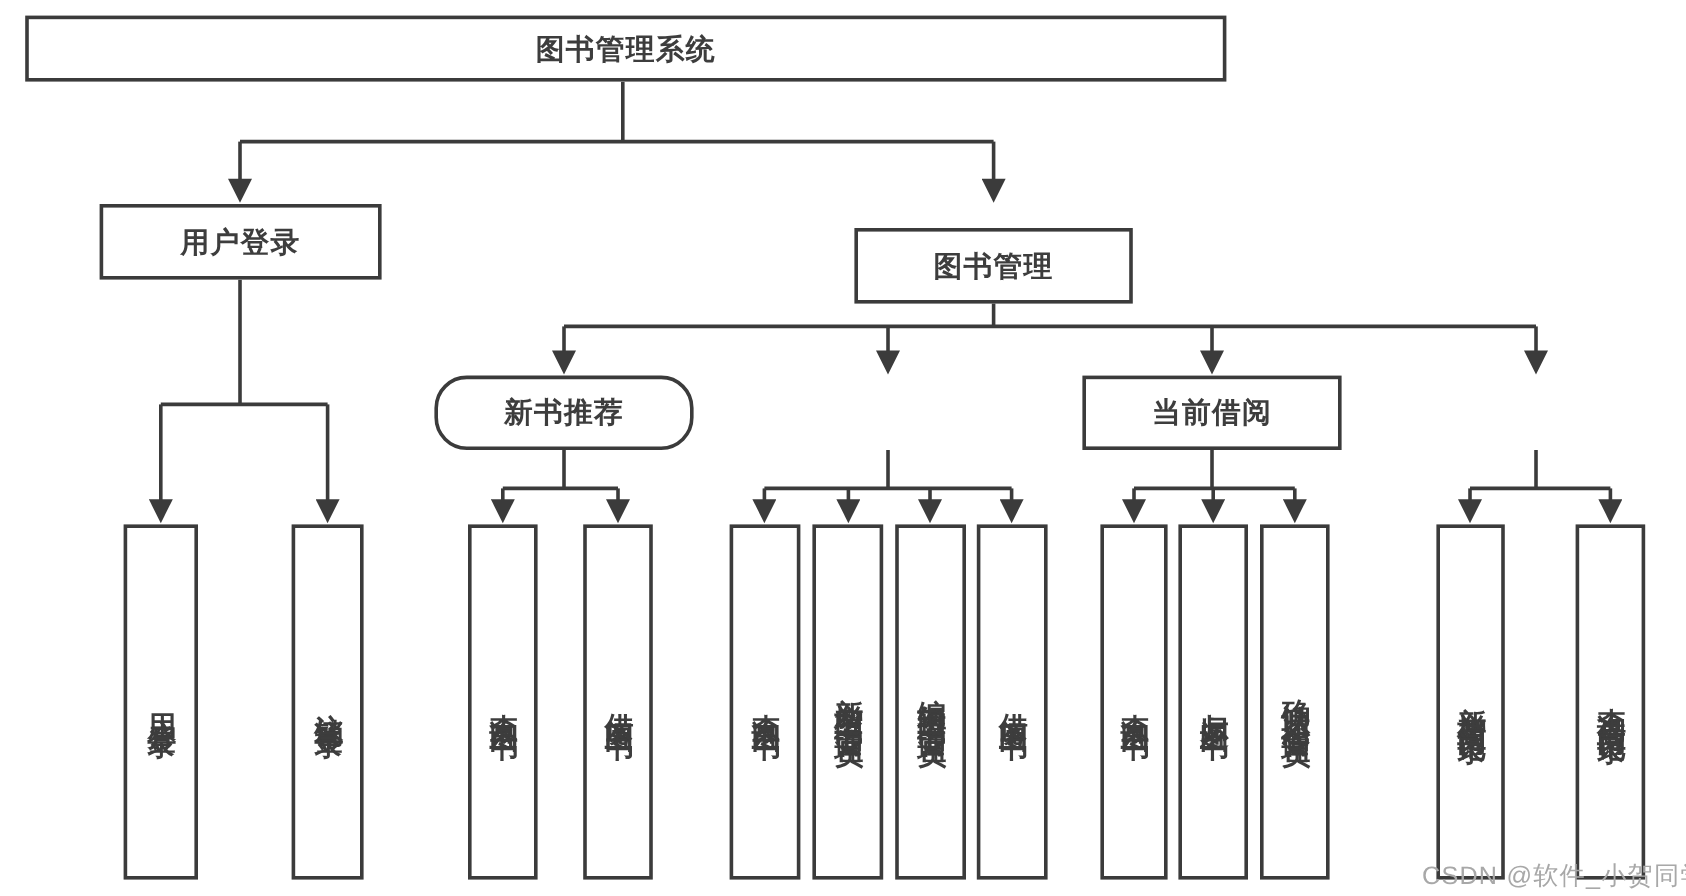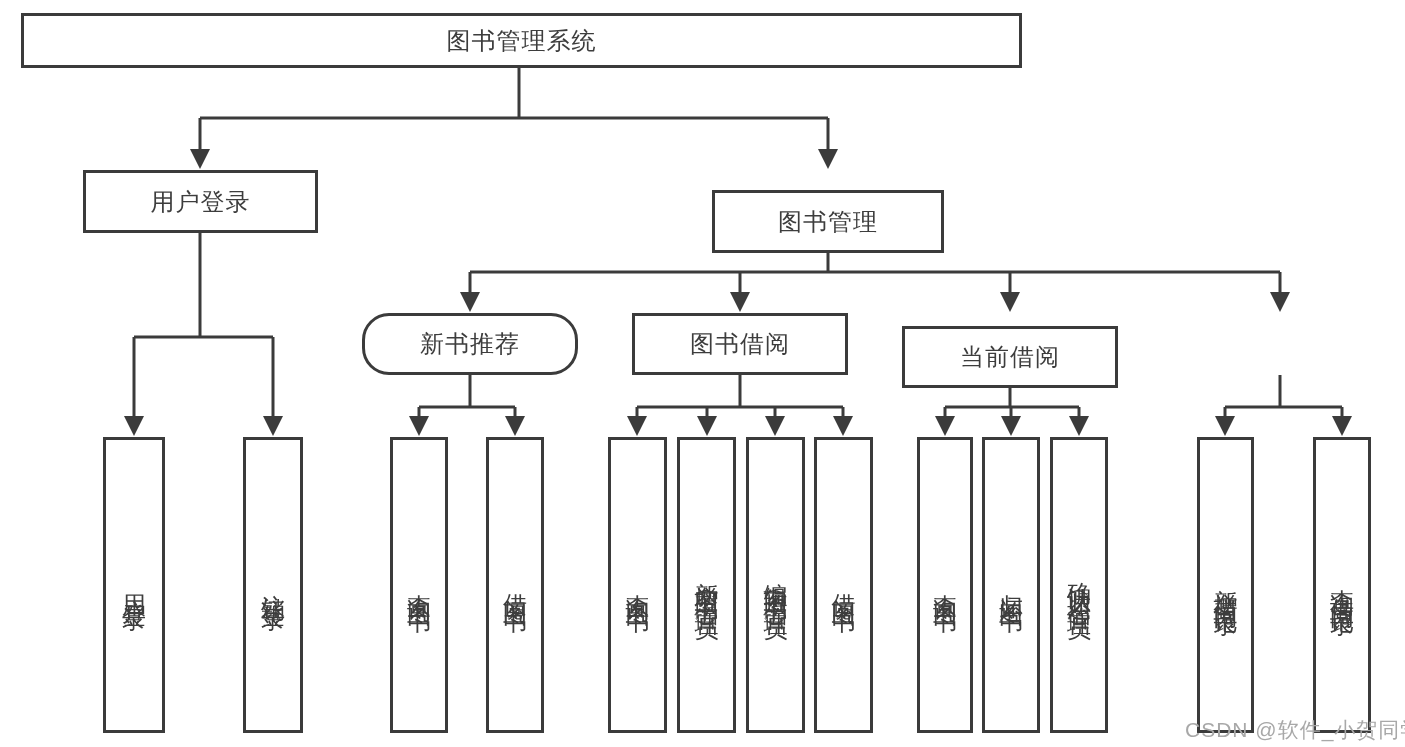--- a/index.html
+++ b/index.html
@@ -33,20 +33,21 @@
     position: absolute;
     border: 3px solid var(--line);
     background: var(--background);
     display: flex;
     align-items: center;
     justify-content: center;
     color: var(--text);
     font-size: 24px;
     letter-spacing: 1px;
     text-align: center;
+    font-weight: bold;
   }
   .node.leaf {
     font-size: 24px;
   }
   .node.leaf .vtext {
     writing-mode: vertical-rl;
     text-orientation: mixed;
     letter-spacing: 5px;
     line-height: 1;
     white-space: nowrap;
@@ -114,22 +115,21 @@
     <path class="wire" d="M1225 407 V431" marker-end="url(#arw)"></path>
     <path class="wire" d="M1342 407 V431" marker-end="url(#arw)"></path>
   </svg>
 
   <div class="node" style="left:21px; top:13px; width:1001px; height:55px;">图书管理系统</div>
 
   <div class="node" style="left:83px; top:170px; width:235px; height:63px;">用户登录</div>
   <div class="node" style="left:712px; top:170px; width:232px; height:63px;margin-top:20px;">图书管理</div>
 
   <div class="node" style="left:362px; top:313px; width:216px; height:62px;border-radius:27px;">新书推荐</div>
-  <div class="node" style="left:632px; top:313px; width:216px; height:62px;">图书借阅</div>
-  <div class="node" style="left:902px; top:326px; width:216px; height:62px;">当前借阅</div>
+  <div class="node" style="left:902px; top:313px; width:216px; height:62px;">当前借阅</div>
 
   <div class="node leaf" style="left:103px; top:437px; width:62px; height:296px;">
     <span class="vtext">用户登录</span>
   </div>
   <div class="node leaf" style="left:243px; top:437px; width:60px; height:296px;">
     <span class="vtext">注销登录</span>
   </div>
 
   <div class="node leaf" style="left:390px; top:437px; width:58px; height:296px;">
     <span class="vtext">查询图书</span>

